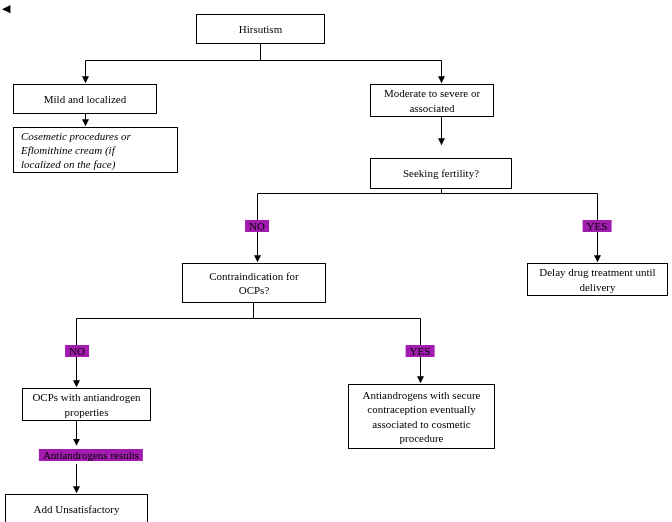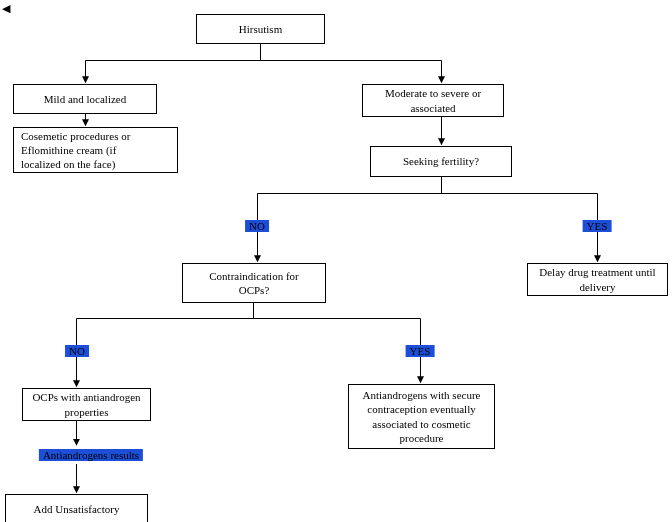--- a/index.html
+++ b/index.html
@@ -26,25 +26,25 @@
     background: #fff;
     display: flex;
     flex-direction: column;
     justify-content: center;
     text-align: center;
     line-height: 1.28;
     padding: 14px 3px;
     overflow: hidden;
   }
   .box .line { display: block; white-space: nowrap; }
-  .box.align-left { text-align: left; padding-left: 7px; }
+  .box.align-left { text-align: left; padding-left: 7px; font-style: italic; }
   .flow-label {
     position: absolute;
     transform: translateX(-50%);
-    background: #1d4ed8;
+    background: #a21caf;
     padding: 0 4px;
     white-space: nowrap;
   }
   .corner-marker {
     position: absolute;
     left: 2px; top: 3px;
     font-size: 11px;
     line-height: 1;
     color: #000;
   }
@@ -90,26 +90,26 @@
   <div class="box" style="left:13px;top:84px;width:144px;height:27px">
     <span class="line">Mild and localized</span>
   </div>
 
   <div class="box align-left" style="left:13px;top:127px;width:165px;height:46px">
     <span class="line">Cosemetic procedures or</span>
     <span class="line">Eflomithine cream (if</span>
     <span class="line">localized on the face)</span>
   </div>
 
-  <div class="box" style="left:362px;top:84px;width:142px;height:33px">
+  <div class="box" style="left:370px;top:84px;width:124px;height:33px">
     <span class="line">Moderate to severe or</span>
     <span class="line">associated</span>
   </div>
 
-  <div class="box" style="left:370px;top:146px;width:142px;height:31px">
+  <div class="box" style="left:370px;top:158px;width:142px;height:31px">
     <span class="line">Seeking fertility?</span>
   </div>
 
   <div class="box" style="left:182px;top:263px;width:144px;height:40px">
     <span class="line">Contraindication for</span>
     <span class="line">OCPs?</span>
   </div>
 
   <div class="box" style="left:527px;top:263px;width:141px;height:33px">
     <span class="line">Delay drug treatment until</span>

